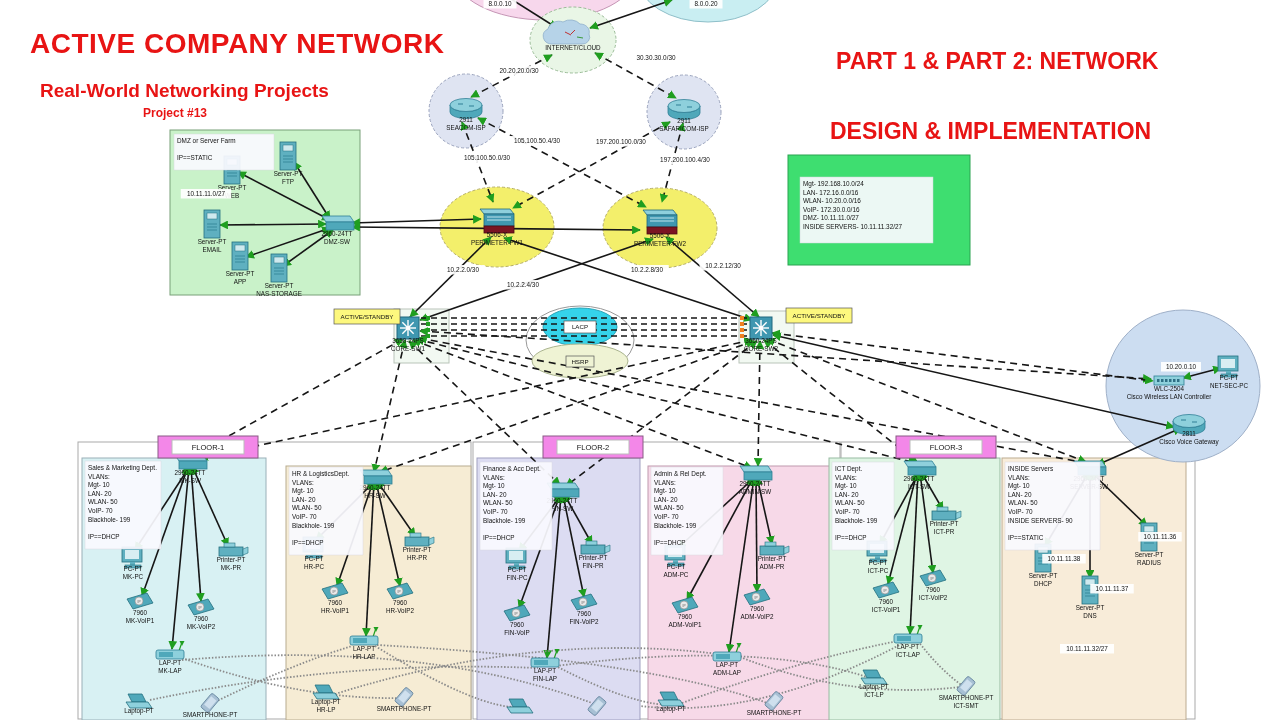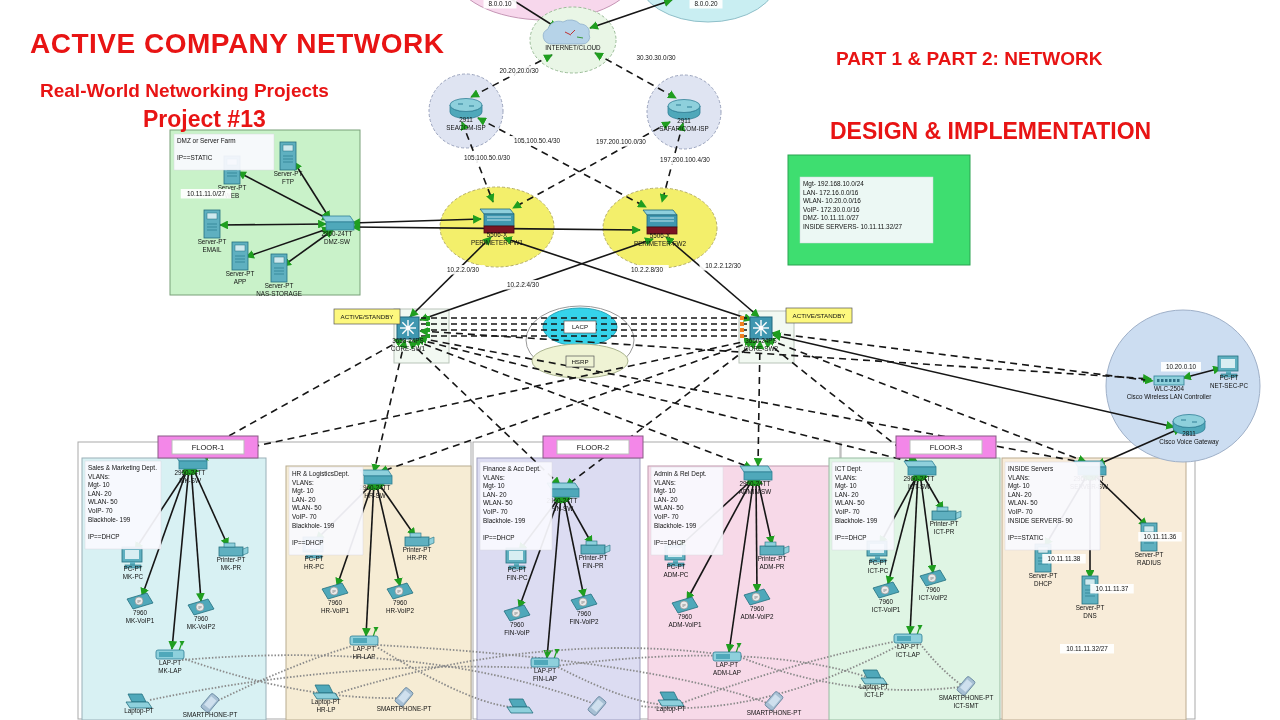--- a/index.html
+++ b/index.html
@@ -1,22 +1,22 @@
 <!DOCTYPE html>
 <html><head>
 <meta charset="utf-8">
 <style>
   html,body{margin:0;padding:0;background:#fff;font-family:"Liberation Sans",sans-serif;}
   #stage{position:relative;width:1280px;height:720px;background:#ffffff;overflow:hidden;}
   #canvas{position:absolute;left:0;top:0;}
   .ttl{position:absolute;color:#e81414;font-weight:bold;white-space:nowrap;}
   .ttl-main{left:30px;top:28px;font-size:28px;letter-spacing:.5px;}
   .ttl-sub{left:40px;top:80px;font-size:19px;}
-  .ttl-proj{left:143px;top:106px;font-size:23px;}
-  .ttl-r1{left:836px;top:48px;font-size:19px;}
+  .ttl-proj{left:143px;top:106px;font-size:12px;}
+  .ttl-r1{left:836px;top:48px;font-size:23px;}
   .ttl-r2{left:830px;top:82px;font-size:23px;margin-top:36px;}
   text{font-family:"Liberation Sans",sans-serif;}
 </style>
 </head>
 <body>
 
 <div id="stage">
   <svg id="canvas" width="1280" height="720" viewBox="0 0 1280 720">
       <defs>
         <marker id="ag" viewBox="0 0 10 10" refX="9" refY="5" markerWidth="5.5" markerHeight="5.5" orient="auto">

